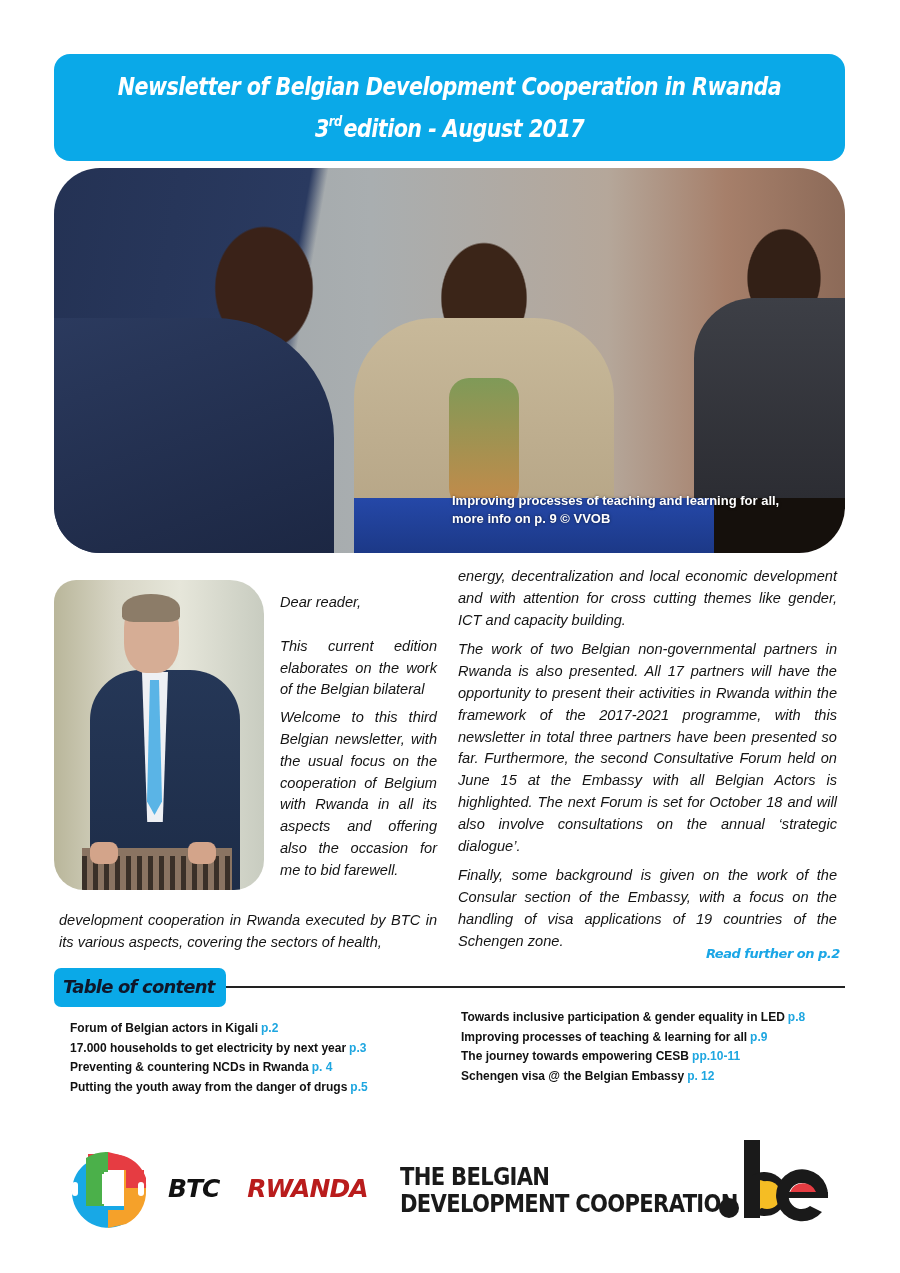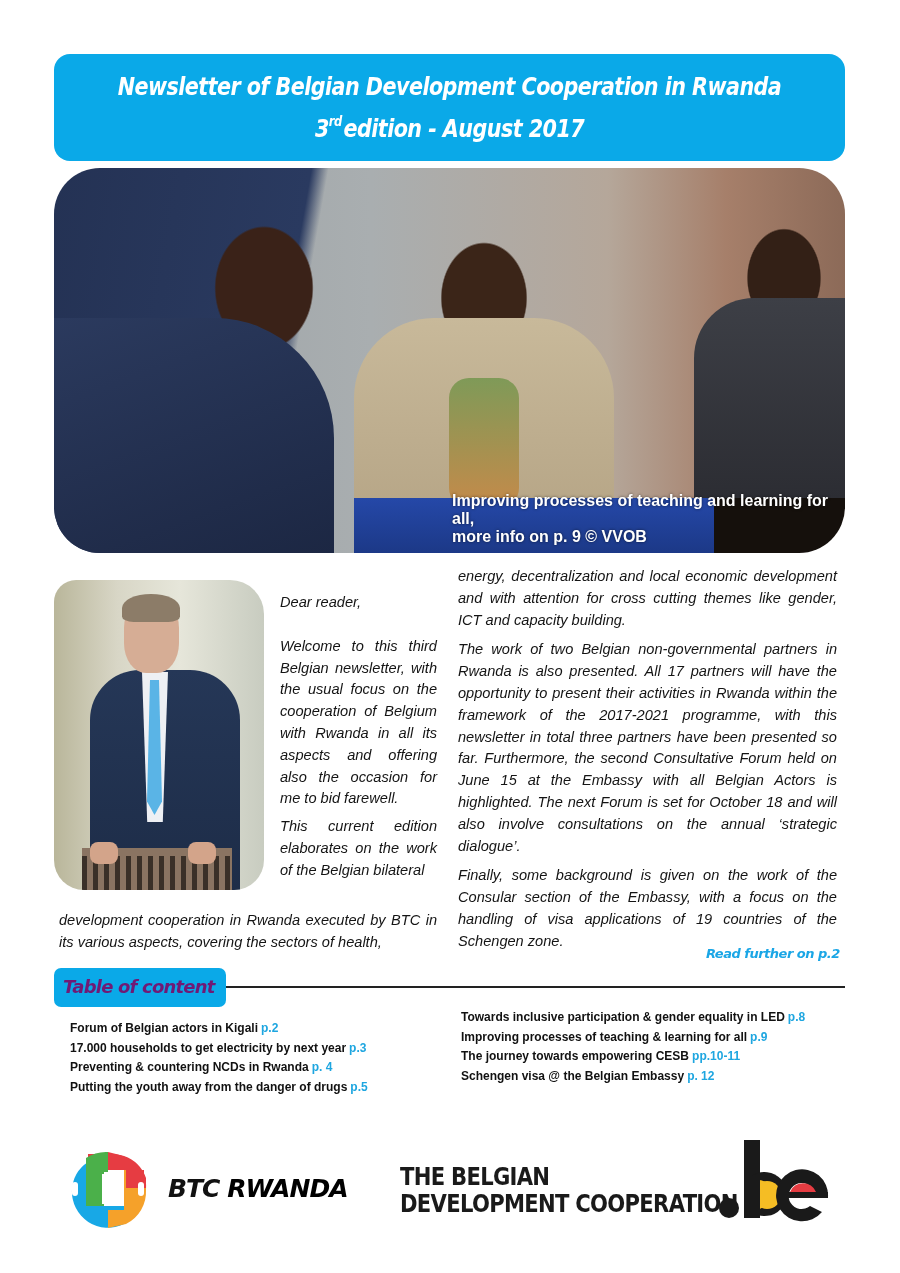--- a/index.html
+++ b/index.html
@@ -47,21 +47,21 @@
       position: absolute; left: 300px; top: 330px; width: 360px; height: 60px;
       background: linear-gradient(180deg, #2548a8 0%, #1b3784 100%);
     }
     .hero .right-man {
       position: absolute; left: 640px; top: 130px; width: 160px; height: 200px;
       background: linear-gradient(180deg, #3d3f46 0%, #2c2d33 100%);
       border-radius: 60px 0 0 0;
     }
     .hero .caption {
       position: absolute; left: 398px; top: 324px;
-      color: #fff; font-size: 16px; font-weight: bold; line-height: 18px;
+      color: #fff; font-size: 13px; font-weight: bold; line-height: 18px;
       text-shadow: 0 0 3px rgba(0,0,0,0.6);
     }
 
     .portrait {
       position: absolute; left: 54px; top: 580px; width: 210px; height: 310px;
       border-radius: 22px 34px 30px 30px; overflow: hidden;
       background: linear-gradient(90deg, #b9b69a 0%, #d8d6c6 30%, #e6e6da 60%, #c8ccc0 100%);
     }
     .portrait .suit {
       position: absolute; left: 36px; top: 90px; width: 150px; height: 230px;
@@ -105,39 +105,39 @@
 
     .read-further {
       position: absolute; left: 706px; top: 946px;
       color: #1aa6e6; font-family: "DejaVu Sans", sans-serif;
       font-weight: bold; font-style: italic; font-size: 13px; letter-spacing: -0.5px;
     }
 
     .toc-head {
       position: absolute; left: 54px; top: 968px; width: 172px; height: 39px;
       background: #0aa9e8; border-radius: 7px;
-      color: #701a75; font-family: "DejaVu Sans", sans-serif; font-weight: bold; font-style: italic;
+      color: #0f172a; font-family: "DejaVu Sans", sans-serif; font-weight: bold; font-style: italic;
       font-size: 18px; letter-spacing: -0.8px; padding: 8px 0 0 9px;
     }
     .toc-line { position: absolute; left: 226px; top: 986px; width: 619px; height: 2px; background: #222; }
 
     .toc-list { position: absolute; list-style: none; font-size: 12px; font-weight: bold; color: #111; }
     .toc-list li { height: 19.6px; line-height: 19.6px; white-space: nowrap; }
     .toc-list .pg { color: #1ea6e0; margin-left: 3px; }
     .toc-left { left: 70px; top: 1019px; }
     .toc-right { left: 461px; top: 1008px; }
 
     .btc-logo { position: absolute; left: 66px; top: 1148px; width: 84px; height: 84px; }
     .btc-text {
       position: absolute; left: 168px; top: 1174px;
       font-family: "DejaVu Sans", sans-serif; font-weight: bold; font-style: italic;
       font-size: 25px; letter-spacing: -1px;
     }
     .btc-text .b1 { color: #111; }
-    .btc-text .b2 { color: #000000; }
+    .btc-text .b2 { color: #b91c1c; margin-left: 20px; }
 
     .bdc-text {
       position: absolute; left: 400px; top: 1164px;
       font-family: "DejaVu Sans", sans-serif; font-weight: bold;
       font-size: 24px; line-height: 27px; color: #1a1a1a; letter-spacing: -0.8px;
       transform: scaleX(0.88); transform-origin: left top;
     }
     .be-logo { position: absolute; left: 718px; top: 1140px; width: 115px; height: 82px; }
   </style>
 </head>
@@ -166,22 +166,22 @@
   <div class="tie"></div>
   <div class="head"></div>
   <div class="hair"></div>
   <div class="chair"></div>
   <div class="hand-l"></div>
   <div class="hand-r"></div>
 </div>
 
 <div class="body-text col-a-top">
   <p class="greet">Dear reader,</p>
+  <p>This current edition elaborates on the work of the Belgian bilateral</p>
   <p>Welcome to this third Belgian newsletter, with the usual focus on the cooperation of Belgium with Rwanda in all its aspects and offering also the occasion for me to bid farewell.</p>
-  <p>This current edition elaborates on the work of the Belgian bilateral</p>
 </div>
 
 <div class="body-text col-a-bottom">
   <p>development cooperation in Rwanda executed by BTC in its various aspects, covering the sectors of health,</p>
 </div>
 
 <div class="body-text col-b">
   <p>energy, decentralization and local economic development and with attention for cross cutting themes like gender, ICT and capacity building.</p>
   <p>The work of two Belgian non-governmental partners in Rwanda is also presented. All 17 partners will have the opportunity to present their activities in Rwanda within the framework of the 2017-2021 programme, with this newsletter in total three partners have been presented so far. Furthermore, the second Consultative Forum held on June 15 at the Embassy with all Belgian Actors is highlighted. The next Forum is set for October 18 and will also involve consultations on the annual ‘strategic dialogue’.</p>
   <p>Finally, some background is given on the work of the Consular section of the Embassy, with a focus on the handling of visa applications of 19 countries of the Schengen zone.</p>

